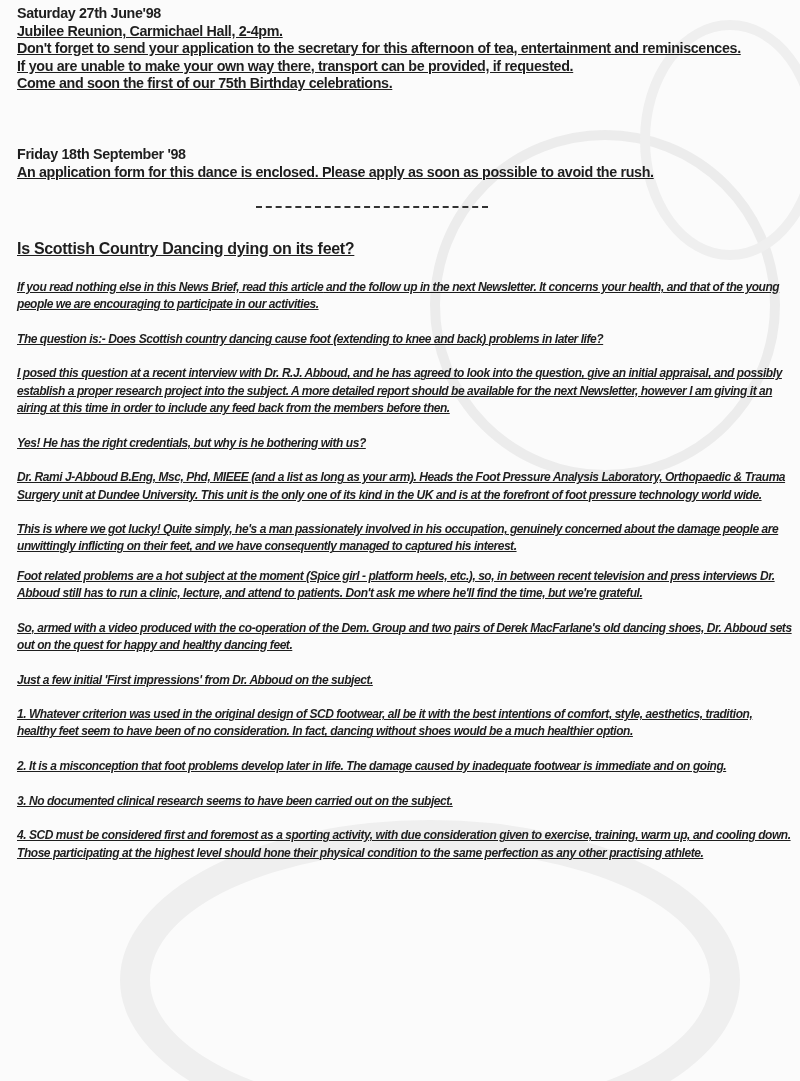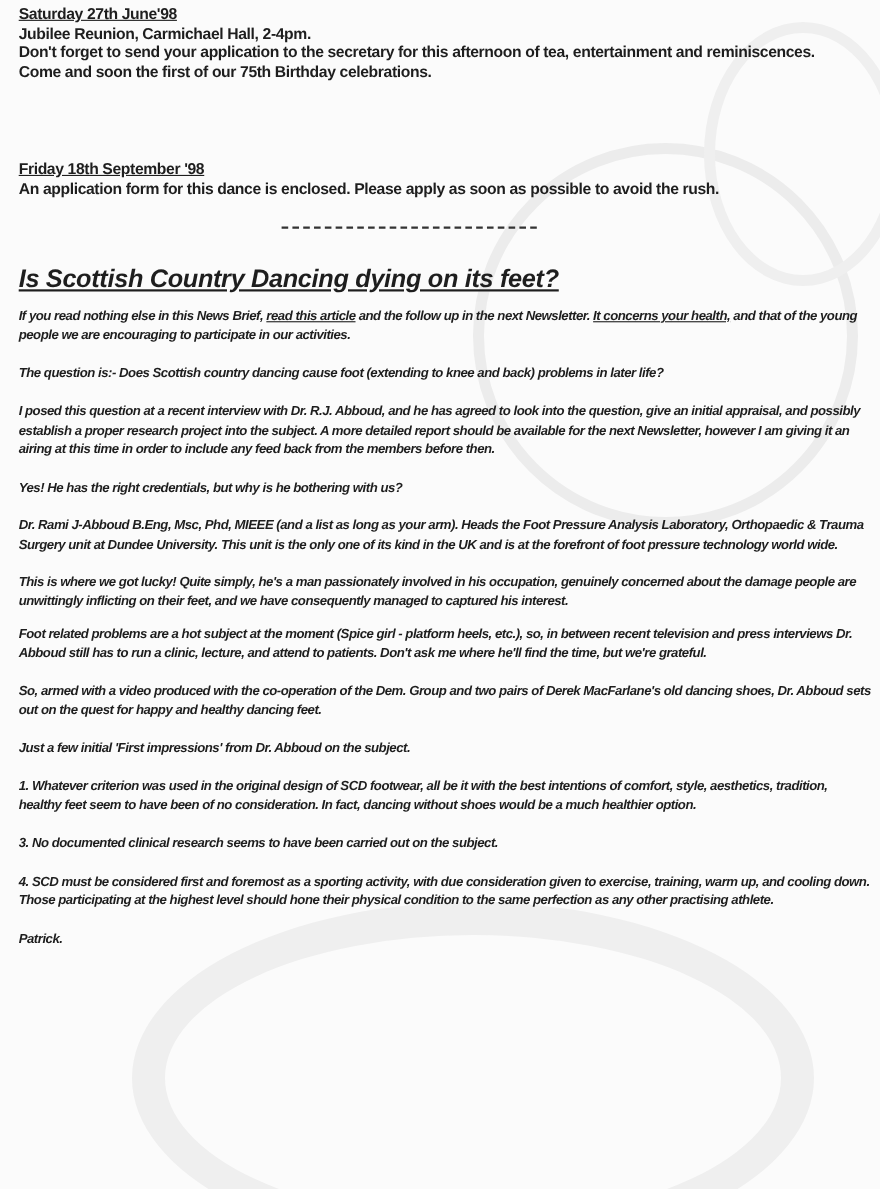--- a/index.html
+++ b/index.html
@@ -28,41 +28,40 @@
       position: absolute;
       left: 17px;
       top: 0;
       width: 770px;
       font-size: 14.3px;
       line-height: 17.6px;
       font-weight: bold;
       letter-spacing: -0.35px;
     }
     .notice-date {
-      text-decoration: underline;
       display: block;
     }
     .notice p, .article p {
       margin: 0;
+      text-decoration: underline;
     }
     .separator {
       position: absolute;
       left: 256px;
       top: 206px;
       width: 232px;
       height: 0;
       border-top: 2px dashed #333;
     }
     .article-title {
       position: absolute;
       left: 17px;
       top: 240px;
-      font-size: 23px;
+      font-size: 16px;
       font-weight: bold;
-      font-style: italic;
       text-decoration: underline;
       letter-spacing: -0.3px;
       margin: 0;
     }
     .article {
       position: absolute;
       left: 17px;
       top: 279px;
       width: 775px;
       font-size: 12px;
@@ -80,20 +79,21 @@
 
 <div class="ghost g1"></div>
 <div class="ghost g2"></div>
 <div class="ghost g3"></div>
 
 <div class="page">
   <div class="notice" style="position:absolute; top:5px; left:0; width:770px;">
     <span class="notice-date">Saturday 27th June'98</span>
     <p>Jubilee Reunion, Carmichael Hall, 2-4pm.</p>
     <p>Don't forget to send your application to the secretary for this afternoon of tea, entertainment and reminiscences.</p>
+    <p>If you are unable to make your own way there, transport can be provided, if requested.</p>
     <p>Come and soon the first of our 75th Birthday celebrations.</p>
   </div>
   <div class="notice" style="position:absolute; top:146px; left:0; width:770px;">
     <span class="notice-date">Friday 18th September '98</span>
     <p>An application form for this dance is enclosed. Please apply as soon as possible to avoid the rush.</p>
   </div>
 </div>
 
 <div class="separator"></div>
 
@@ -103,16 +103,16 @@
   <p><span>If you read nothing else in this News Brief, </span><span class="u">read this article</span><span> and the follow up in the next Newsletter. </span><span class="u">It concerns your health,</span><span> and that of the young people we are encouraging to participate in our activities.</span></p>
   <p>The question is:- Does Scottish country dancing cause foot (extending to knee and back) problems in later life?</p>
   <p>I posed this question at a recent interview with Dr. R.J. Abboud, and he has agreed to look into the question, give an initial appraisal, and possibly establish a proper research project into the subject. A more detailed report should be available for the next Newsletter, however I am giving it an airing at this time in order to include any feed back from the members before then.</p>
   <p>Yes!  He has the right credentials, but why is he bothering with us?</p>
   <p>Dr. Rami J-Abboud B.Eng, Msc, Phd, MIEEE (and a list as long as your arm). Heads the Foot Pressure Analysis Laboratory, Orthopaedic &amp; Trauma Surgery unit at Dundee University. This unit is the only one of its kind in the UK and is at the forefront of foot pressure technology world wide.</p>
   <p class="tight">This is where we got lucky! Quite simply, he's a man passionately involved in his occupation, genuinely concerned about the damage people are unwittingly inflicting on their feet, and  we have consequently managed to captured his interest.</p>
   <p>Foot related problems are a hot subject at the moment (Spice girl - platform heels, etc.), so, in between recent television and press interviews Dr. Abboud still has to run a clinic, lecture, and attend to patients. Don't ask me where he'll find the time, but we're grateful.</p>
   <p>So, armed with a video produced with the co-operation of the Dem. Group and two pairs of Derek MacFarlane's old dancing shoes, Dr. Abboud sets out on the quest for happy and healthy dancing feet.</p>
   <p>Just a few initial 'First impressions' from Dr. Abboud on the subject.</p>
   <p>1.   Whatever criterion was used in the original design of SCD footwear, all be it with the best intentions of comfort, style, aesthetics, tradition, healthy feet seem to have been of no consideration. In fact, dancing without shoes would be a much healthier option.</p>
+  <p>2.   It is a misconception that foot problems develop later in life. The damage caused by inadequate footwear is immediate and on going.</p>
   <p>3.   No documented clinical research seems to have been carried out on the subject.</p>
   <p>4. SCD must be considered first and foremost as a sporting activity, with due consideration given to exercise, training, warm up, and cooling down. Those participating at the highest level should hone their physical condition to the same perfection as any other  practising athlete.</p>
-  <p>Patrick.</p>
 </div>
 
 </body></html>

